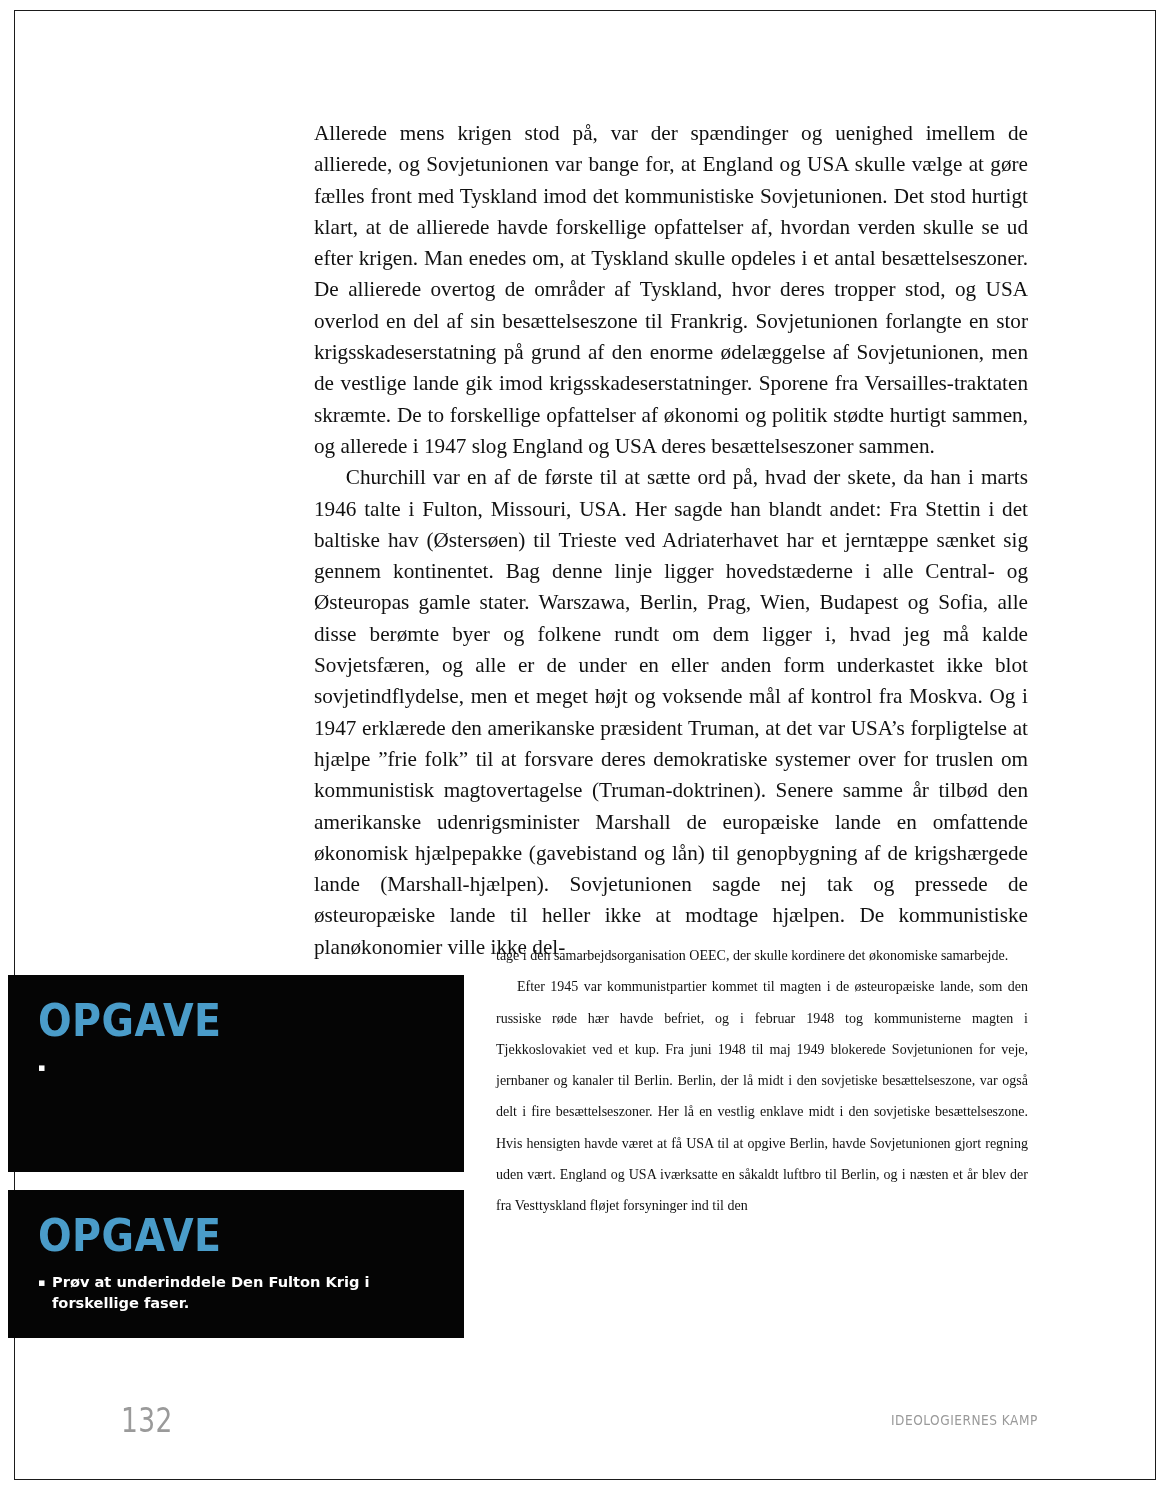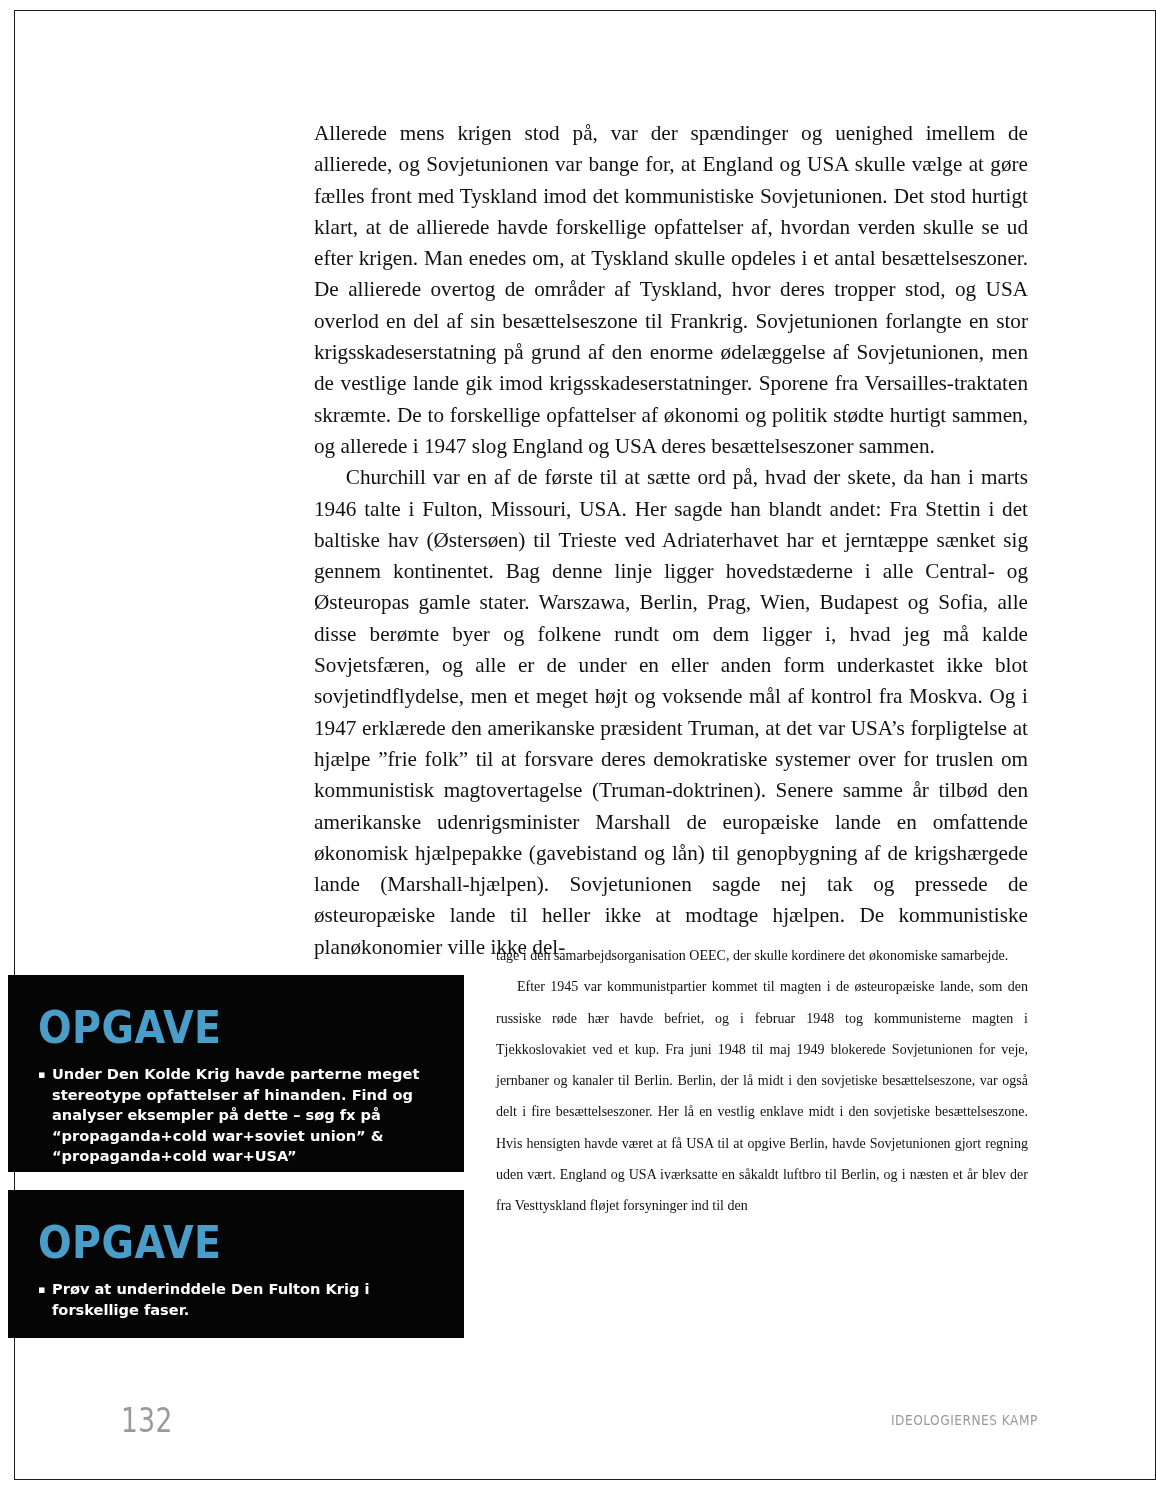--- a/index.html
+++ b/index.html
@@ -65,21 +65,21 @@
   .quote-italic {
   }
 
   
   .opgave-box {
     position: absolute;
     left: 0;
     width: 456px;
     background: #050505;
     box-sizing: border-box;
-    padding: 29px 26px 20px 30px;
+    padding: 22px 26px 20px 30px;
   }
   #opgave-box-1 { top: 975px; height: 197px; }
   #opgave-box-2 { top: 1190px; height: 148px; }
 
   .opgave-title {
     color: #4a9cc9;
     font-family: "DejaVu Sans", "Liberation Sans", sans-serif;
     font-weight: bold;
     font-size: 45px;
     line-height: 48px;
@@ -155,21 +155,21 @@
 
   <div class="col-narrow">
     <p>tage i den samarbejdsorganisation OEEC, der skulle kordinere det økonomiske samarbejde.</p>
     <p>Efter 1945 var kommunistpartier kommet til magten i de østeuropæiske lande, som den russiske røde hær havde befriet, og i februar 1948 tog kommunisterne magten i Tjekkoslovakiet ved et kup. Fra juni 1948 til maj 1949 blokerede Sovjetunionen for veje, jernbaner og kanaler til Berlin. Berlin, der lå midt i den sovjetiske besættelseszone, var også delt i fire besættelseszoner. Her lå en vestlig enklave midt i den sovjetiske besættelseszone. Hvis hensigten havde været at få USA til at opgive Berlin, havde Sovjetunionen gjort regning uden vært. England og USA iværksatte en såkaldt luftbro til Berlin, og i næsten et år blev der fra Vesttyskland fløjet forsyninger ind til den</p>
   </div>
 
   <div class="opgave-box" id="opgave-box-1">
     <div class="opgave-title">OPGAVE</div>
     <ul class="opgave-list">
       <li class="opgave-item">
-        <span class="opgave-bullet">▪</span><span>Under Den Kolde Krig havde parterne meget stereotype opfattelser af hinanden. Find og analyser eksempler på dette – søg fx på “propaganda+cold war+soviet union” &amp; “propaganda+cold war+USA”</span>
+        <span class="opgave-bullet">▪</span>
       </li>
     </ul>
   </div>
 
   <div class="opgave-box" id="opgave-box-2">
     <div class="opgave-title">OPGAVE</div>
     <ul class="opgave-list">
       <li class="opgave-item">
         <span class="opgave-bullet">▪</span><span>Prøv at underinddele Den Fulton Krig i forskellige faser.</span>
       </li>

